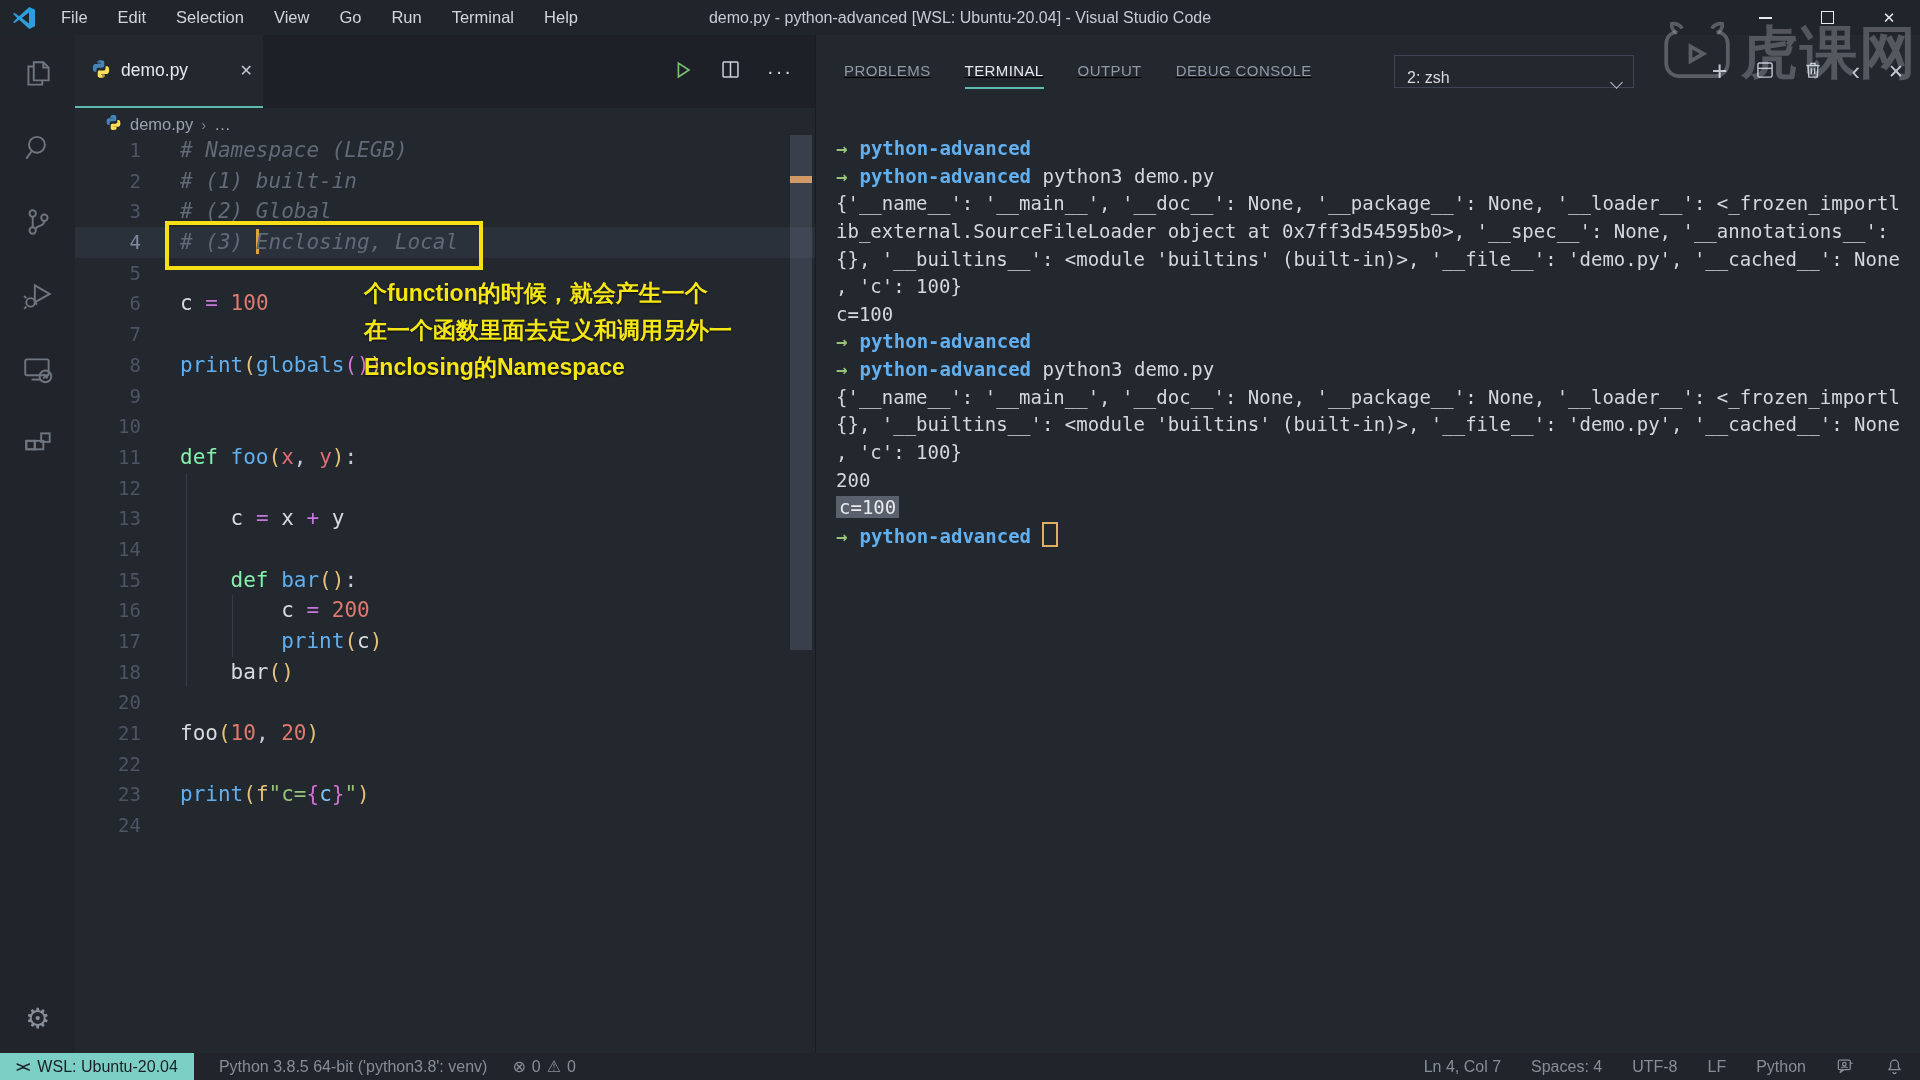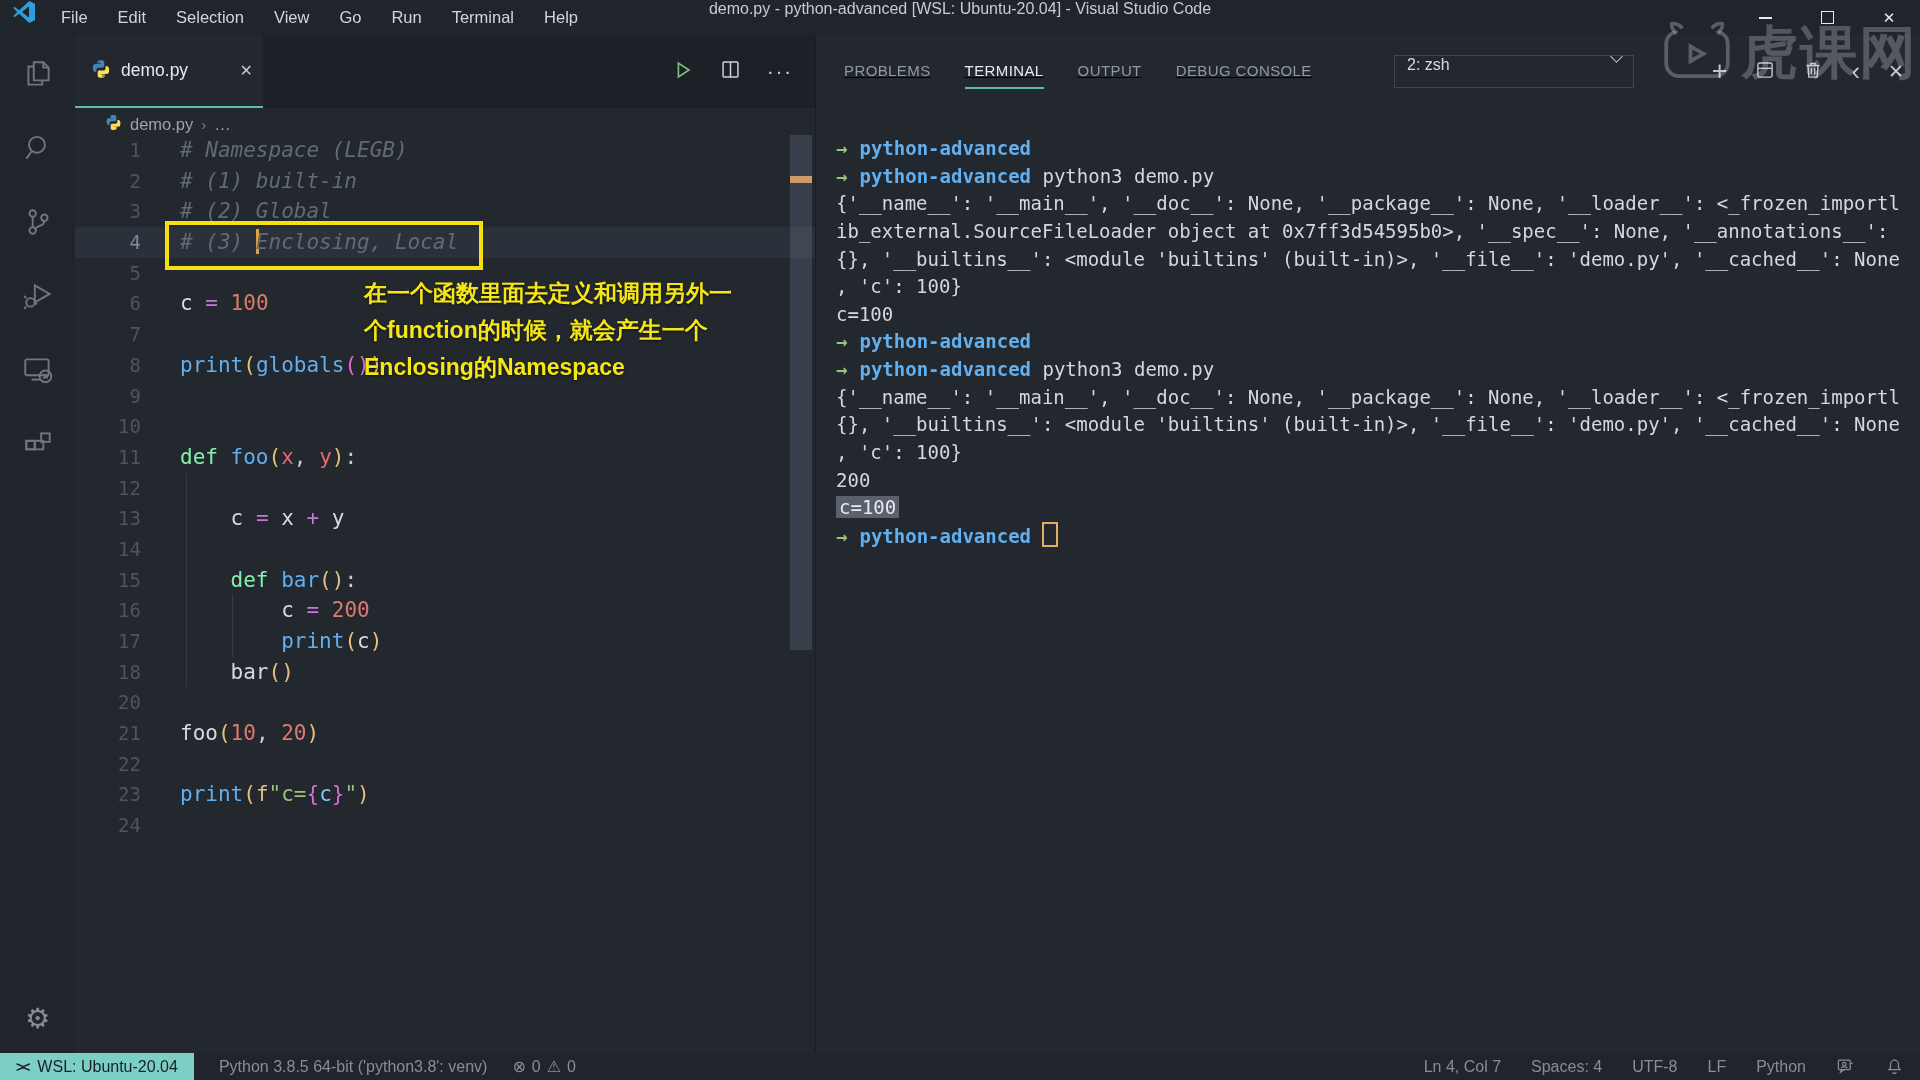--- a/index.html
+++ b/index.html
@@ -1,20 +1,20 @@
 <!DOCTYPE html>
 <html><head>
 <meta charset="utf-8">
 <style>
   html,body{margin:0;padding:0;background:#14161a;}
   #app{position:relative;width:1920px;height:1080px;overflow:hidden;background:#23272e;
        font-family:"Liberation Sans","DejaVu Sans",sans-serif;-webkit-font-smoothing:antialiased;}
   
   .titlebar{position:absolute;left:0;top:0;width:1920px;height:35px;background:#20242b;
-            display:flex;align-items:flex-start;color:#d2d6dc;}
+            display:flex;align-items:center;color:#d2d6dc;}
   .vscode-logo{margin:0 10px 0 12px;display:flex;align-items:center;}
   .menus{display:flex;}
   .menu-item{padding:0 15px;font-size:16.5px;line-height:35px;cursor:default;}
   .win-title{position:absolute;left:0;right:0;text-align:center;font-size:16px;color:#c7ccd4;pointer-events:none;}
   .win-controls{position:absolute;right:0;top:0;height:35px;display:flex;}
   .win-btn{width:62px;height:35px;display:flex;align-items:center;justify-content:center;color:#e8eaee;font-size:15px;}
   .minimize-bar{width:13px;height:2px;background:#e8eaee;}
   .maximize-box{width:11px;height:11px;border:1.5px solid #e8eaee;}
   
   .activitybar{position:absolute;left:0;top:35px;width:75px;height:1018px;background:#21252b;}
@@ -64,21 +64,21 @@
   .scroll-thumb{position:absolute;left:715px;top:100px;width:22px;height:515px;background:rgba(103,113,128,.35);}
   .scroll-mark{position:absolute;left:715px;top:141px;width:22px;height:7px;background:#d19a66;z-index:2;}
   
   .panel{position:absolute;left:815px;top:35px;width:1105px;height:1018px;background:#23272e;border-left:1px solid #191d22;box-sizing:border-box;}
   .panel-header{position:absolute;left:0;top:0;width:100%;height:73px;display:flex;align-items:center;
                 padding-left:28px;box-sizing:border-box;text-decoration:underline;}
   .ptabs{display:flex;gap:34px;}
   .ptab{font-size:15px;letter-spacing:.4px;color:#9199a6;padding-bottom:0;}
   .ptab.active{color:#e7eaf0;border-bottom:2px solid #5fbbaf;padding-bottom:8px;margin-bottom:-8px;}
   .shell-select{position:absolute;left:578px;top:20px;width:240px;height:33px;border:1px solid #3e4452;
-                background:#23272e;display:flex;align-items:flex-start;padding:0 12px;box-sizing:border-box;
+                background:#23272e;display:flex;align-items:flex-end;padding:0 12px;box-sizing:border-box;
                 color:#d7dae0;font-size:16px;}
   .chev-down{margin-left:auto;width:8px;height:8px;border-right:1.6px solid #c0c6d0;border-bottom:1.6px solid #c0c6d0;
              transform:rotate(45deg);margin-top:-4px;}
   .panel-actions{position:absolute;right:16px;top:0;height:73px;display:flex;align-items:center;gap:28px;color:#c0c6d0;}
   .pa-plus{font-size:27px;font-weight:300;line-height:1;}
   .pa-chev{font-size:26px;}
   .pa-close{font-size:19px;}
   .terminal{position:absolute;left:20px;top:100px;right:8px;
             font-family:"DejaVu Sans Mono","Liberation Mono",monospace;font-size:19px;}
   .t-line{height:27.65px;line-height:27.65px;white-space:pre;color:#d4d8de;}
@@ -245,22 +245,22 @@
         <div class="code-line"><span class="ln">18</span><span class="lt"><i class="guide" style="left: 6px;"></i><span class="tk-pl">    </span><span class="tk-var">bar</span><span class="tk-p1">()</span></span></div>
         <div class="code-line"><span class="ln">20</span><span class="lt"></span></div>
         <div class="code-line"><span class="ln">21</span><span class="lt"><span class="tk-var">foo</span><span class="tk-p1">(</span><span class="tk-num">10</span><span class="tk-pl">, </span><span class="tk-num">20</span><span class="tk-p1">)</span></span></div>
         <div class="code-line"><span class="ln">22</span><span class="lt"></span></div>
         <div class="code-line"><span class="ln">23</span><span class="lt"><span class="tk-fn">print</span><span class="tk-p1">(</span><span class="tk-fpre">f</span><span class="tk-str">"c=</span><span class="tk-fbr">{</span><span class="tk-fvar">c</span><span class="tk-fbr">}</span><span class="tk-str">"</span><span class="tk-p1">)</span></span></div>
         <div class="code-line"><span class="ln">24</span><span class="lt"></span></div>
       </div>
 
     <div class="highlight-box"></div>
     <div class="annotation" id="annotation">
+        <div>个function的时候，就会产生一个</div>
         <div>在一个函数里面去定义和调用另外一</div>
-        <div>个function的时候，就会产生一个</div>
         <div>Enclosing的Namespace</div>
       </div>
 
     <div class="scroll-thumb"></div>
     <div class="scroll-mark"></div>
   </div>
 
   <div class="panel">
     <div class="panel-header">
       <div class="ptabs" id="panel-tabs">

